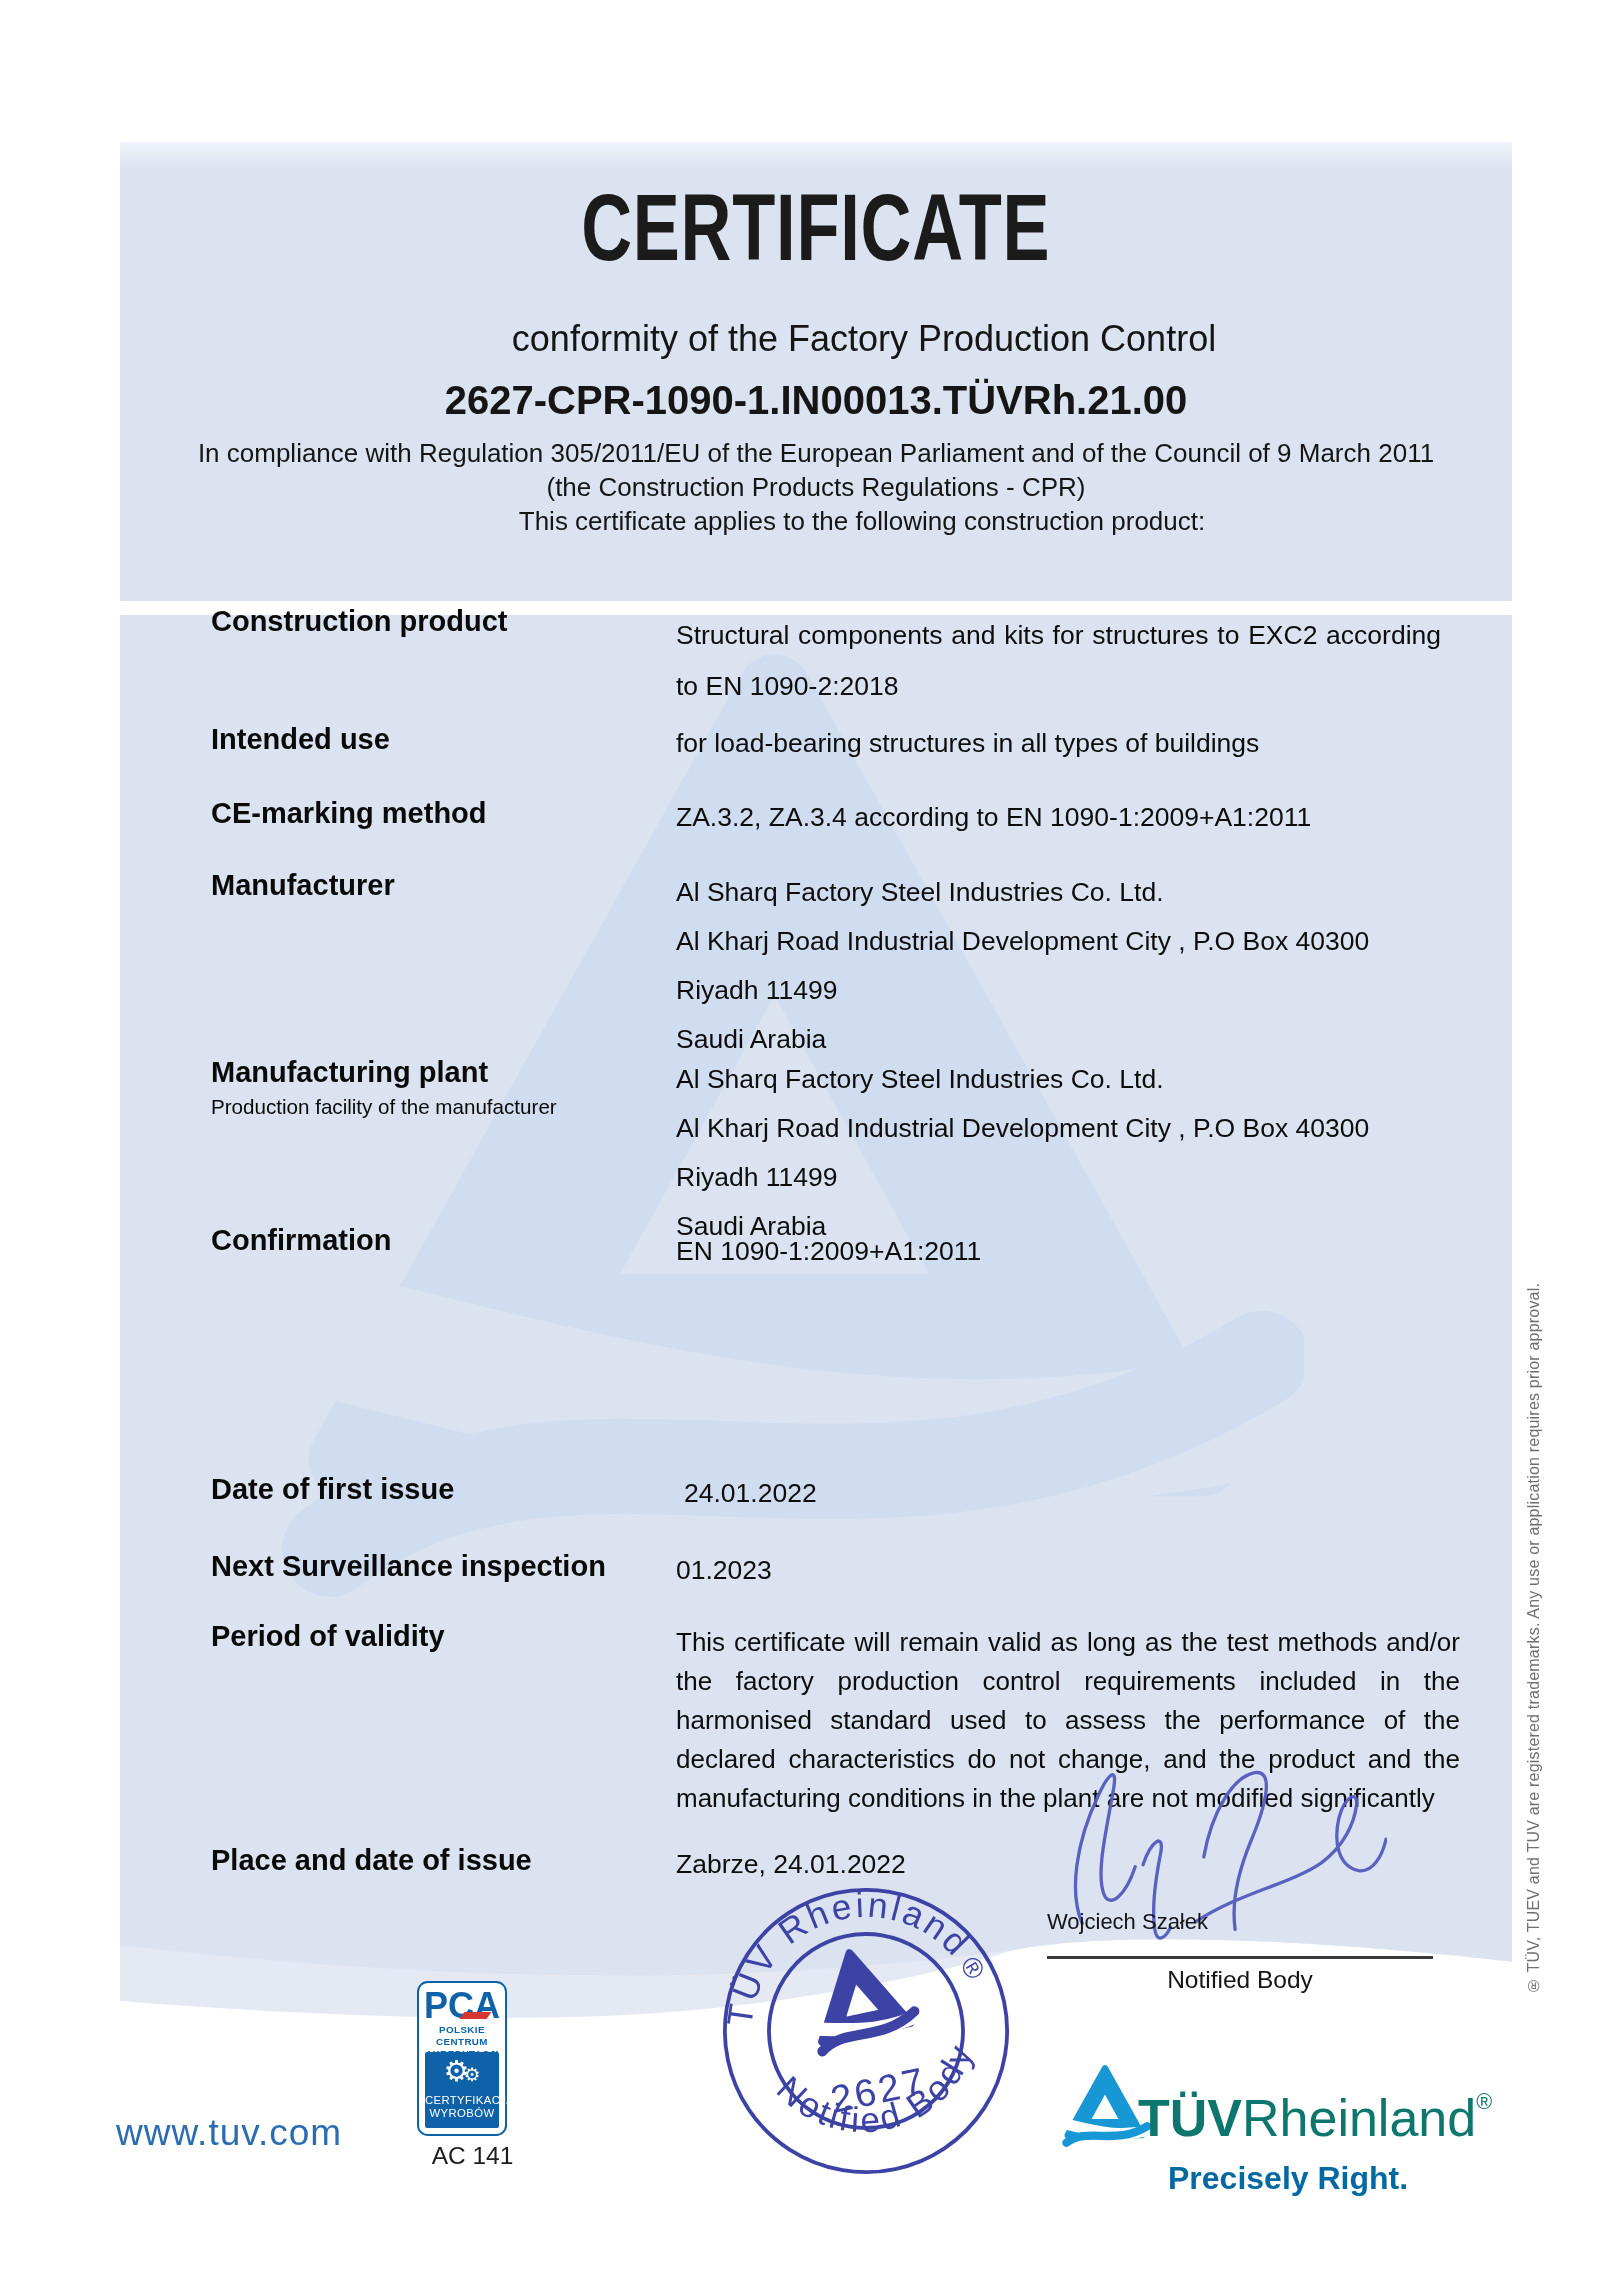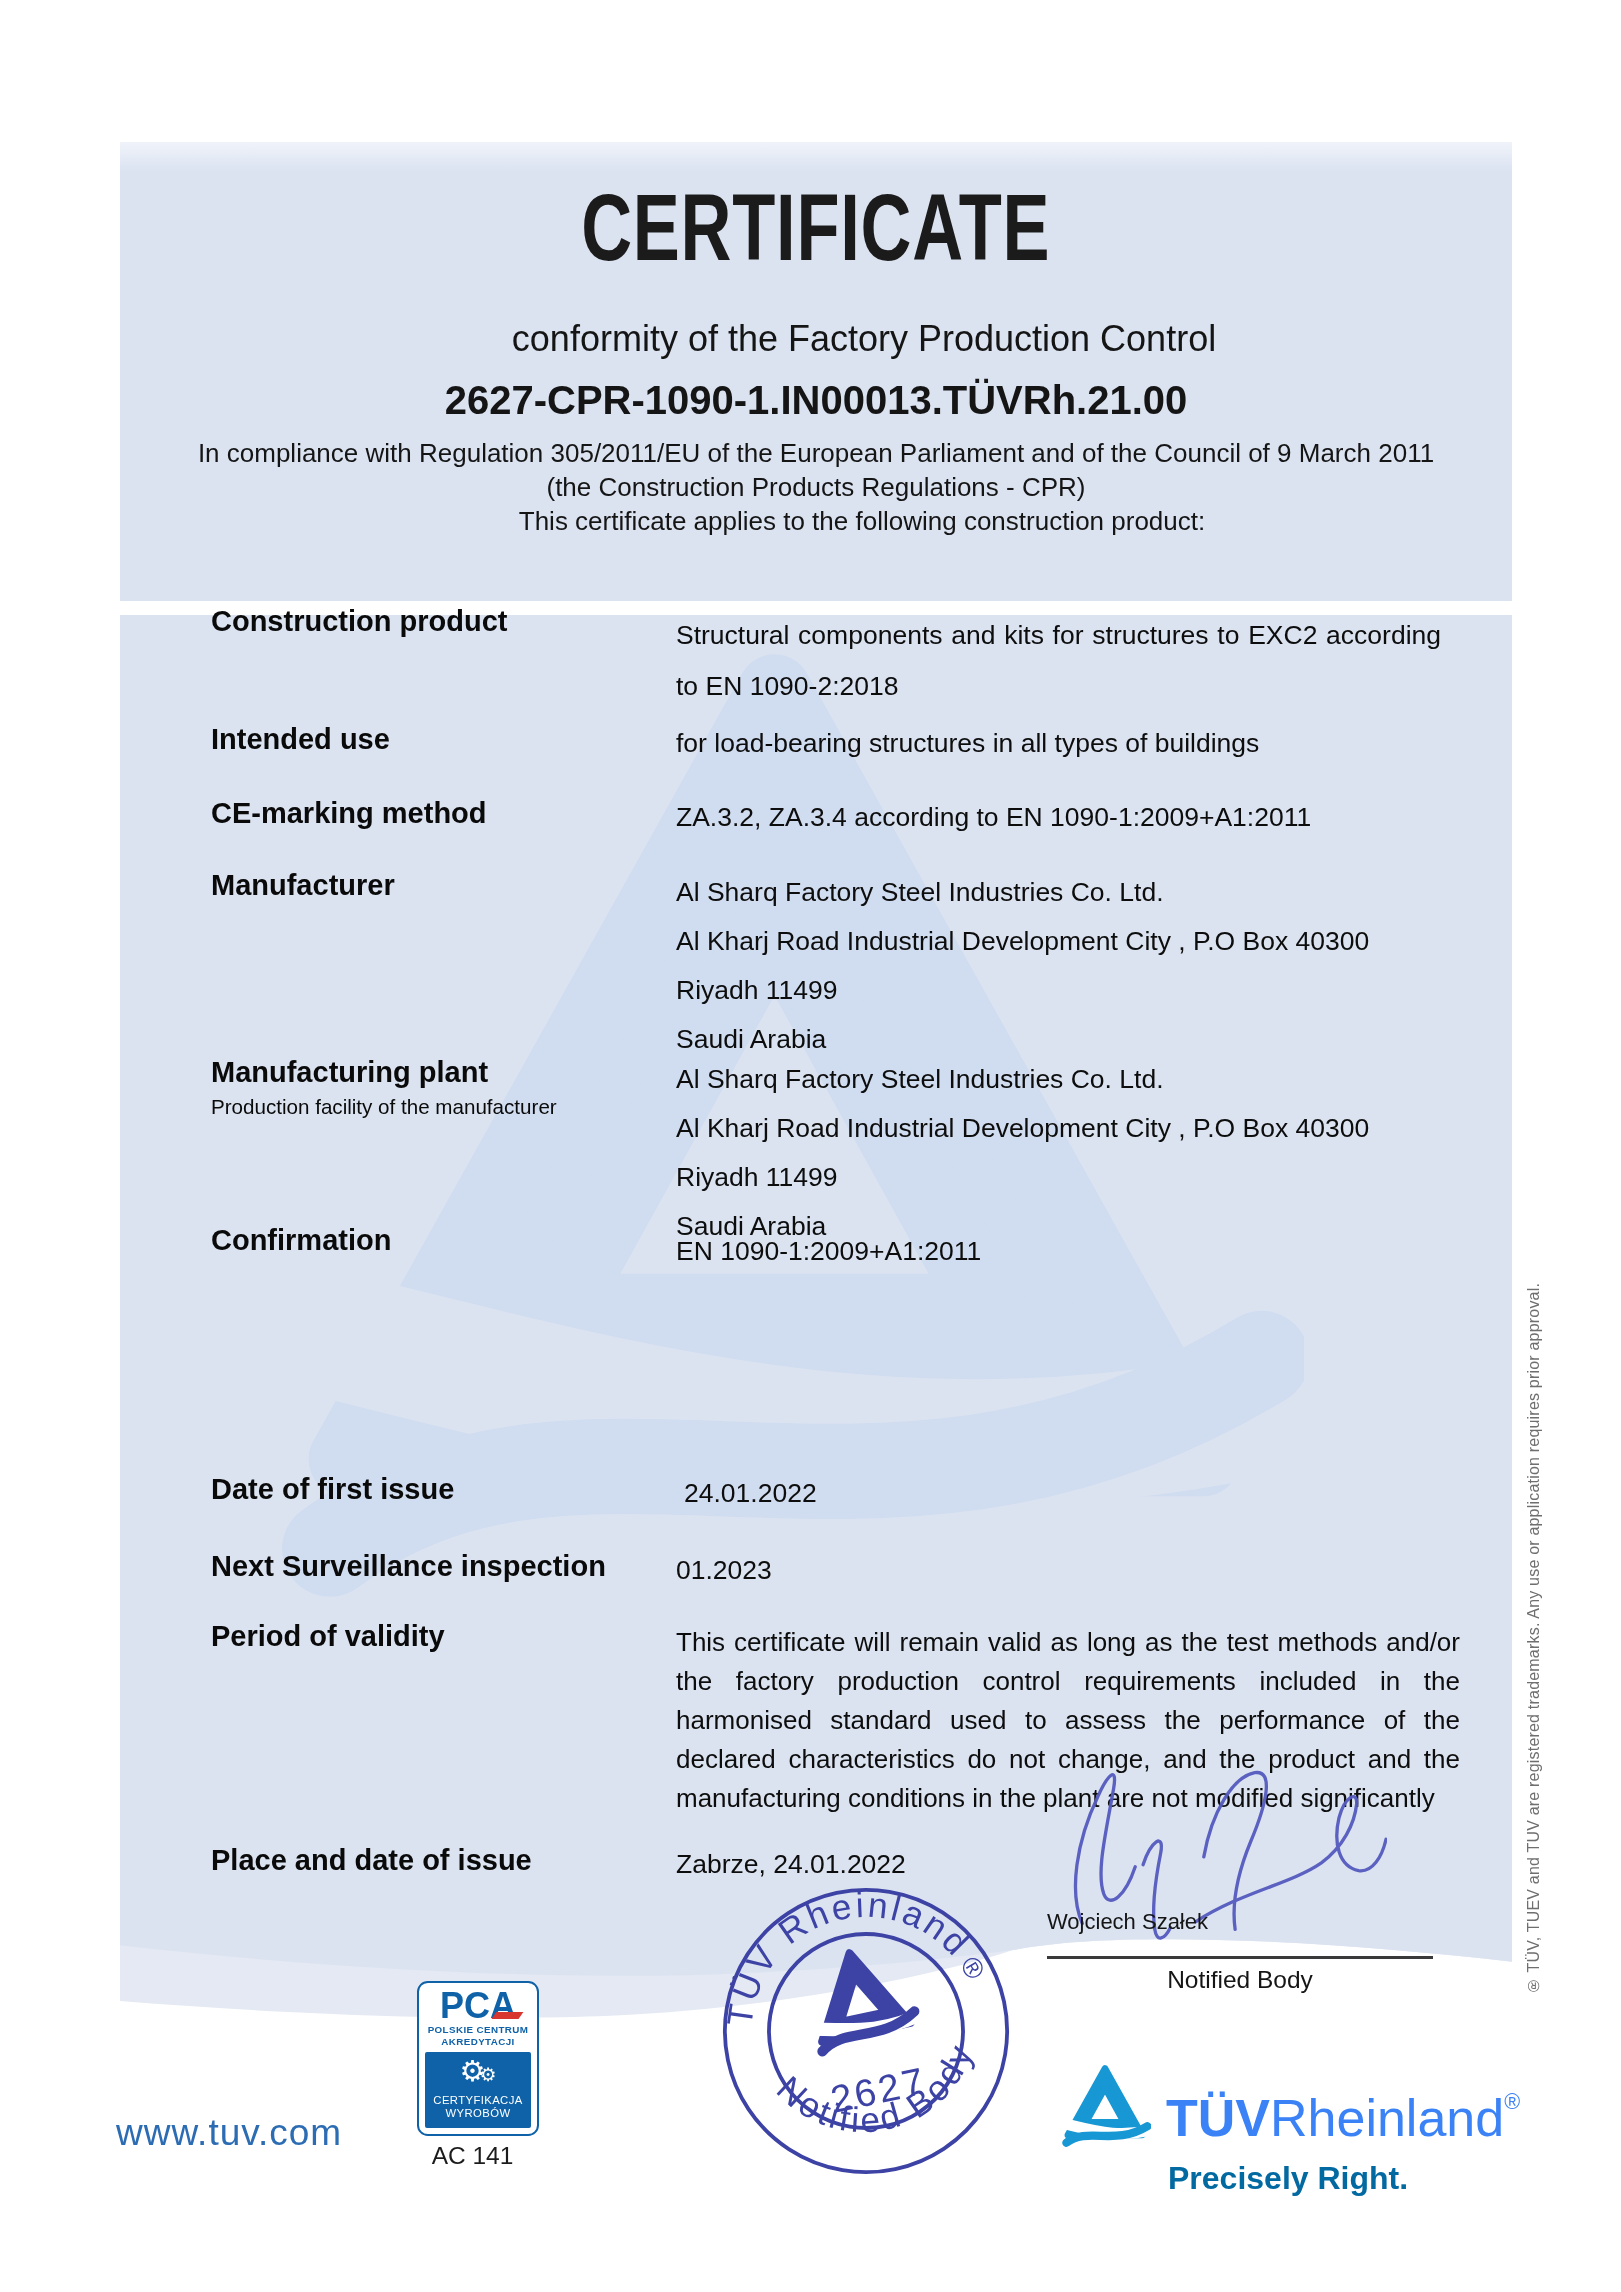--- a/index.html
+++ b/index.html
@@ -36,32 +36,32 @@
   .seg.nw{white-space:nowrap;width:auto;}
   .seg.just{text-align:justify;}
   
   .sig-svg{left:1049px;top:1747px;width:338px;height:211px;color:var(--signature-blue);z-index:3;}
   .signame{left:1047px;top:1909px;width:386px;text-align:left;font-size:22px;z-index:4;}
   .sigline{left:1047px;top:1956px;width:386px;height:2.9px;background:#3a3a3a;z-index:3;}
   .sigrole{left:1047px;top:1966px;width:386px;text-align:center;font-size:24.5px;z-index:3;}
   .seal{left:719px;top:1884px;width:294px;height:294px;transform:rotate(-12deg);z-index:3;}
   
   .website{left:116px;top:2112px;font-size:37px;color:var(--link-blue);letter-spacing:1px;z-index:3;}
-  .pca{left:417px;top:1981px;width:122px;height:155px;background:#fff;border:2.9px solid var(--pca-blue);
+  .pca{left:417px;top:1981px;width:90px;height:155px;background:#fff;border:2.9px solid var(--pca-blue);
     border-radius:10.8px;box-sizing:border-box;text-align:center;z-index:3;}
   .pca-acronym{font-size:36px;font-weight:700;color:var(--pca-blue);line-height:37px;margin-top:3.9px;letter-spacing:0px;position:relative;}
   .pca-red{position:absolute;width:27.4px;height:6.9px;background:var(--pca-red);right:15.7px;top:29px;transform:skewX(-35deg);}
   .pca-org{font-size:9.8px;font-weight:700;color:var(--pca-blue);text-transform:uppercase;line-height:12.3px;letter-spacing:0.4px;}
   .pca-box{position:absolute;left:5.9px;right:5.9px;top:69px;bottom:5.9px;background:var(--pca-blue);color:#fff;border-radius:2px;}
   .pca-gears{line-height:39px;font-size:29px;}
   .pca-gears .g2{font-size:18.6px;margin-left:-5.9px;}
   .pca-boxtext{font-size:11.3px;font-weight:400;line-height:13.2px;letter-spacing:0.4px;}
   .ac141{left:417px;top:2142px;width:111px;text-align:center;font-size:24.5px;color:#1c1c1c;z-index:3;}
   .brand-tri{left:1059px;top:2052px;width:92px;height:108px;color:var(--tuv-brand-blue);z-index:3;}
-  .brand-text{left:1166px;top:2088px;font-size:52px;color:#3b82f6;white-space:nowrap;z-index:3;}
+  .brand-text{left:1138px;top:2088px;font-size:52px;color:#0f766e;white-space:nowrap;z-index:3;}
   .brand-text .b{font-weight:700;}
   .brand-text .r{font-size:21.6px;vertical-align:27.4px;}
   .brand-tag{left:1168px;top:2160px;font-size:32px;font-weight:600;color:#0369a1;z-index:3;}
   
   .sidenote{left:1525px;top:1274px;height:720px;writing-mode:vertical-rl;transform:rotate(180deg);
     font-size:16px;color:#6f6f6f;letter-spacing:0.2px;white-space:nowrap;z-index:2;}
 </style>
 </head>
 <body>
 

